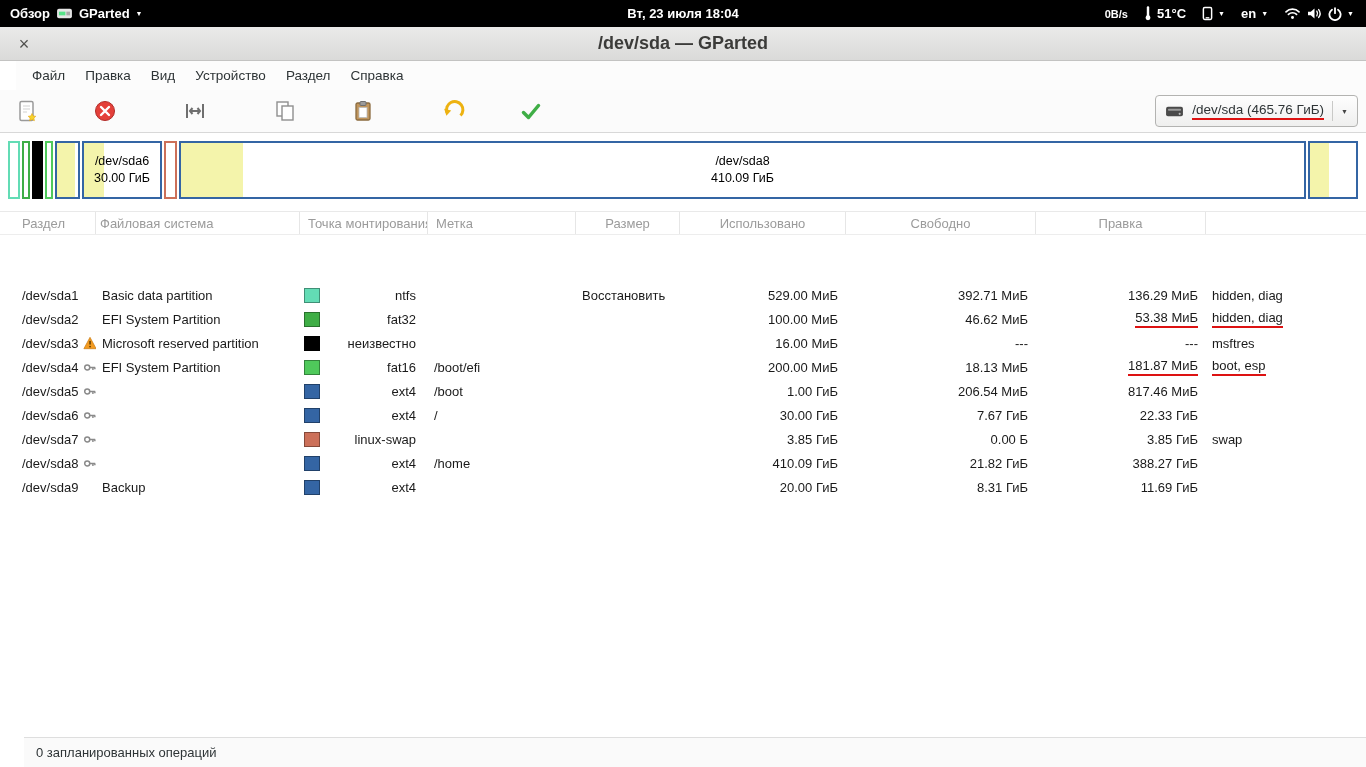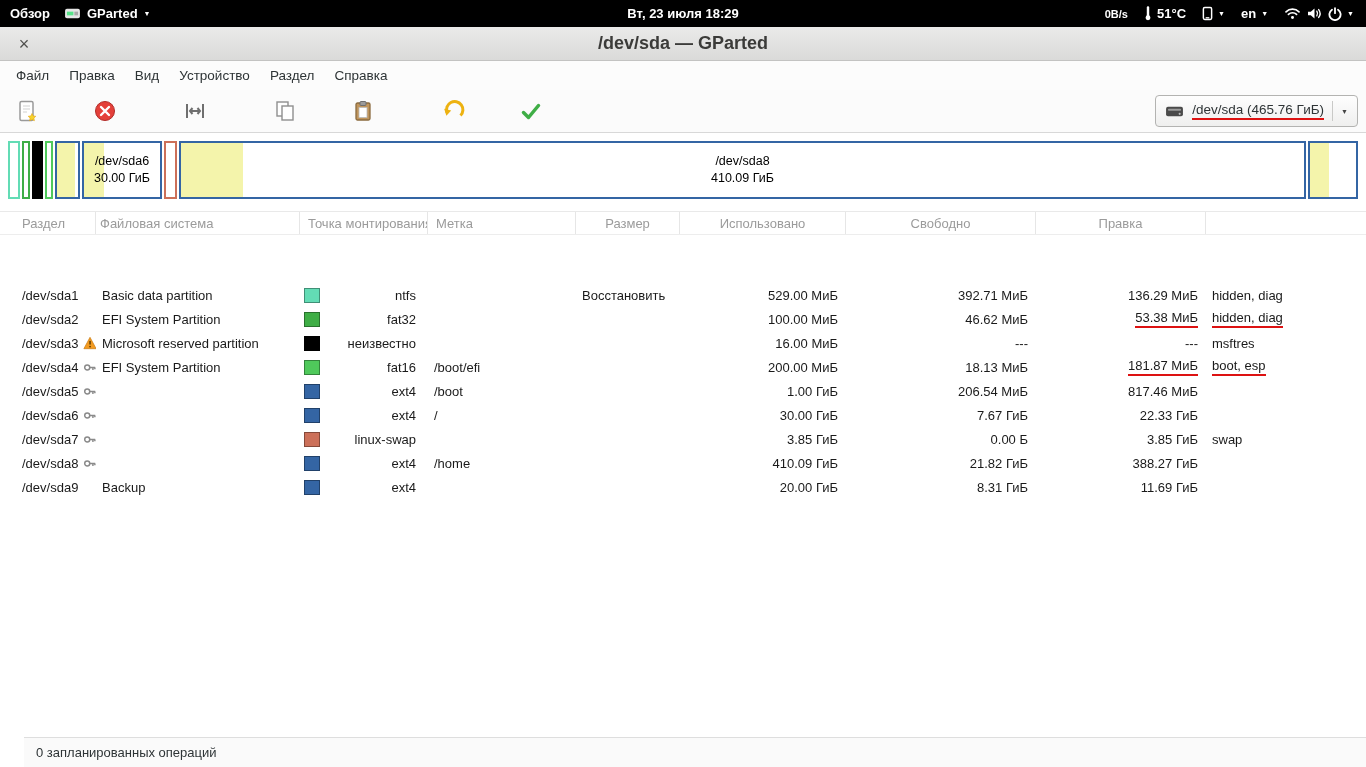--- a/index.html
+++ b/index.html
@@ -3,38 +3,38 @@
 <meta charset="utf-8">
 <style>
   * { margin:0; padding:0; box-sizing:border-box; }
   html,body { width:1366px; height:767px; overflow:hidden; }
   body { font-family:"Liberation Sans", sans-serif; background:#fff; color:#1a1a1a; }
   .screen { width:1366px; height:767px; display:flex; flex-direction:column; }
 
   
   .topbar { height:27px; background:#000; color:#fff; display:flex; align-items:center;
             font-size:13px; font-weight:700; position:relative; flex:0 0 auto; }
-  .tb-left { display:flex; align-items:center; gap:14px; padding-left:10px; }
+  .tb-left { display:flex; align-items:center; gap:6px; padding-left:10px; }
   .tb-appmenu { display:flex; align-items:center; gap:6px; }
   .tb-center { position:absolute; left:50%; transform:translateX(-50%); }
   .tb-right { margin-left:auto; display:flex; align-items:center; gap:16px; padding-right:12px; }
   .tb-group { display:flex; align-items:center; gap:5px; }
   .caret { font-size:7px; line-height:1; }
   .netspeed { font-size:11px; }
 
   
   .titlebar { height:34px; background:linear-gradient(#eaeae9,#dadad9); border-bottom:1px solid #c3c3c2;
               display:flex; align-items:center; position:relative; flex:0 0 auto; }
   .close-btn { position:absolute; left:12px; top:5px; width:24px; height:24px; background:none; border:none;
                font-size:18px; color:#50504e; line-height:22px; }
   .win-title { flex:1; text-align:center; font-weight:700; font-size:18px; color:#3b3b39; }
 
   
   .menubar { height:29px; background:#fcfcfc; display:flex; align-items:center; padding-left:6px;
-             font-size:13.5px; color:#2e3436; flex:0 0 auto; }
+             font-size:13.5px; color:#2e3436; flex:0 0 auto;margin-left:16px; }
   .menu-item { padding:5px 10px; border-radius:3px; }
 
   
   .toolbar { height:43px; background:#fbfbfb; border-bottom:1px solid #d8d8d8; display:flex;
              align-items:center; padding:0 8px; flex:0 0 auto;gap:32px; }
   .tbtn { width:38px; height:34px; display:flex; align-items:center; justify-content:center;
           background:none; border:none; margin-right:0; }
   .tbtn + .tbtn { margin-left:8px; }
   .tbtn.gap { margin-left:20px; }
   .device-combo { margin-left:auto; display:flex; align-items:center; gap:8px; height:32px;
@@ -86,21 +86,21 @@
           <svg viewBox="0 0 18 14" width="17" height="13">
               <rect x="1" y="2" width="16" height="10" rx="2" fill="#e6e6e6"></rect>
               <rect x="3" y="5" width="7" height="4" fill="#57e389"></rect>
               <rect x="11" y="5" width="4" height="4" fill="#a8a8a8"></rect>
             </svg>
         </span>
         <span>GParted</span>
         <span class="caret">▼</span>
       </span>
     </div>
-    <div class="tb-center">Вт, 23 июля  18:29</div>
+    <div class="tb-center">Вт, 23 июля  18:04</div>
     <div class="tb-right">
       <span class="netspeed">0В/s</span>
       <span class="tb-group">
         <span class="rowicon">
           <svg viewBox="0 0 8 16" width="8" height="15">
               <path d="M4 1.5v9" stroke="#fff" stroke-width="2.6" stroke-linecap="round"></path>
               <circle cx="4" cy="12.5" r="2.6" fill="#fff"></circle>
             </svg>
         </span>
         <span>51°C</span>

